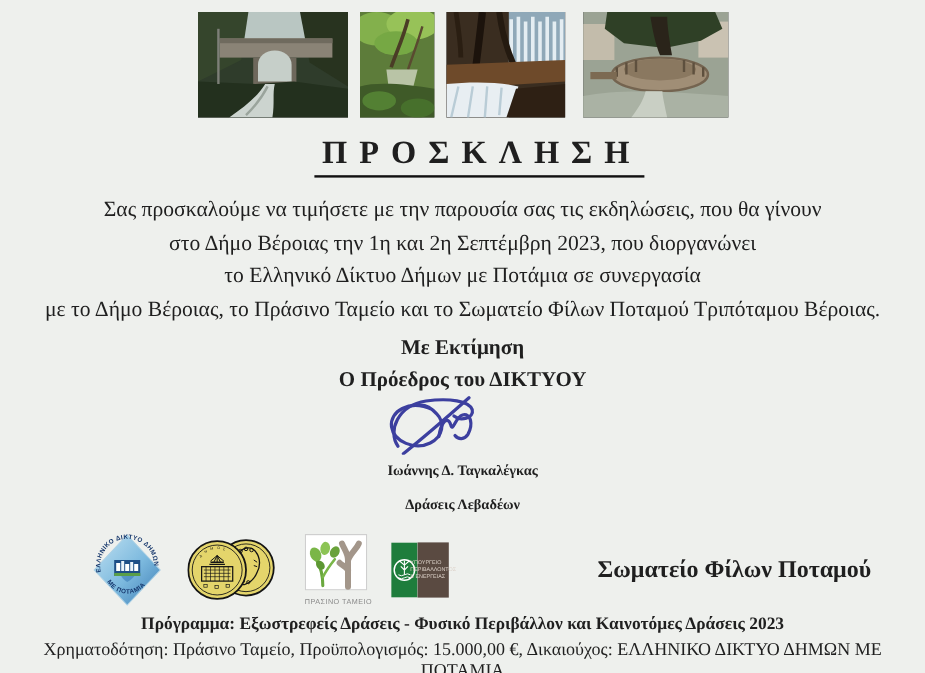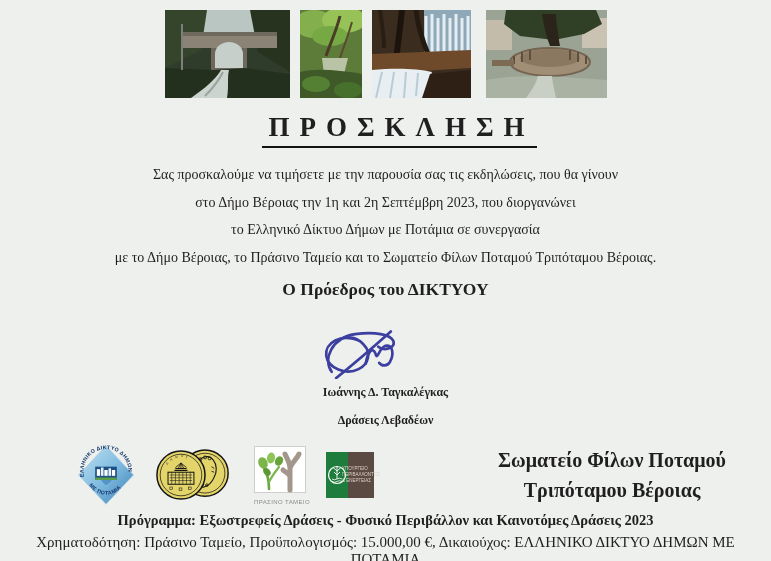--- a/index.html
+++ b/index.html
@@ -27,21 +27,21 @@
   .title-wrap{position:absolute;top:112px;left:14px;width:100%;text-align:center;}
   .title{
     display:inline-block;
     font-size:27px;font-weight:bold;letter-spacing:10px;
     padding:0 2px 3px 6px;
     border-bottom:2px solid #111;
   }
 
   
   .body-text{position:absolute;top:161px;left:0;width:100%;text-align:center;}
-  .body-text .line{font-size:14px;line-height:27.5px;text-align:center;}
+  .body-text .line{font-size:18px;line-height:27.5px;text-align:center;}
 
   .closing{position:absolute;top:276px;left:0;width:100%;text-align:center;font-weight:bold;}
   .closing .line{font-size:17.5px;line-height:27px;}
 
   .signature-wrap{position:absolute;top:327px;left:0;width:100%;text-align:center;}
   .signature-wrap svg{display:inline-block;transform:translateX(-14px);}
 
   .signer{position:absolute;top:379px;left:0;width:100%;text-align:center;font-weight:bold;}
   .signer .line{font-size:12px;line-height:27.5px;}
 
@@ -142,20 +142,21 @@
   </div>
 
   <div class="body-text">
     <div class="line">Σας προσκαλούμε να τιμήσετε με την παρουσία σας τις εκδηλώσεις, που θα γίνουν</div>
     <div class="line">στο Δήμο Βέροιας την 1η και 2η Σεπτέμβρη 2023, που διοργανώνει</div>
     <div class="line">το Ελληνικό Δίκτυο Δήμων με Ποτάμια σε συνεργασία</div>
     <div class="line">με το Δήμο Βέροιας, το Πράσινο Ταμείο και το Σωματείο Φίλων Ποταμού Τριπόταμου Βέροιας.</div>
   </div>
 
   <div class="closing">
+    <div class="line">Με Εκτίμηση</div>
     <div class="line">Ο Πρόεδρος του ΔΙΚΤΥΟΥ</div>
   </div>
 
   <div class="signature-wrap">
     <svg width="124" height="52" viewBox="0 0 130 58">
       <g fill="none" stroke="#3c3f9f" stroke-width="3" stroke-linecap="round" stroke-linejoin="round">
         <path d="M52,16 C30,6 12,18 14,32 C16,46 36,54 50,47 C62,41 64,28 56,20 C50,13 44,11 38,12"></path>
         <path d="M20,50 C10,36 20,12 46,8 C68,5 86,8 89,16 C91,24 78,27 72,22"></path>
         <path d="M58,41 C60,28 66,21 69,30 C71,38 73,23 80,21 C88,19 90,30 85,39 C82,44 76,44 73,40"></path>
         <path d="M86,5 C68,21 40,45 25,57"></path>
@@ -256,20 +257,19 @@
         <rect width="22" height="46" fill="url(#)" opacity="0"></rect>
         <circle cx="11" cy="23" r="8.5" fill="none" stroke="#ffffff" stroke-width="1.2"></circle>
         <path d="M11,27 V15 M11,19 L7,15.5 M11,19 L15,15.5 M11,23 L8,20 M11,23 L14,20" stroke="#ffffff" stroke-width="0.9" fill="none"></path>
         <path d="M6,27 q2.5,1.6 5,0 q2.5,-1.6 5,0 M6,29.5 q2.5,1.6 5,0 q2.5,-1.6 5,0" stroke="#ffffff" stroke-width="0.8" fill="none"></path>
       </svg>
       <div class="ministry-text">ΥΠΟΥΡΓΕΙΟ ΠΕΡΙΒΑΛΛΟΝΤΟΣ &amp; ΕΝΕΡΓΕΙΑΣ</div>
     </div>
 
     <div class="association">
       <div>Σωματείο Φίλων Ποταμού</div>
-      <div>Τριπόταμου Βέροιας</div>
     </div>
   </div>
 
   <div class="footer-program">Πρόγραμμα: Εξωστρεφείς Δράσεις - Φυσικό Περιβάλλον και Καινοτόμες Δράσεις 2023</div>
   <div class="footer-funding">Χρηματοδότηση: Πράσινο Ταμείο, Προϋπολογισμός: 15.000,00 €, Δικαιούχος: ΕΛΛΗΝΙΚΟ ΔΙΚΤΥΟ ΔΗΜΩΝ ΜΕ ΠΟΤΑΜΙΑ</div>
 
 </div>
 
 </body></html>

